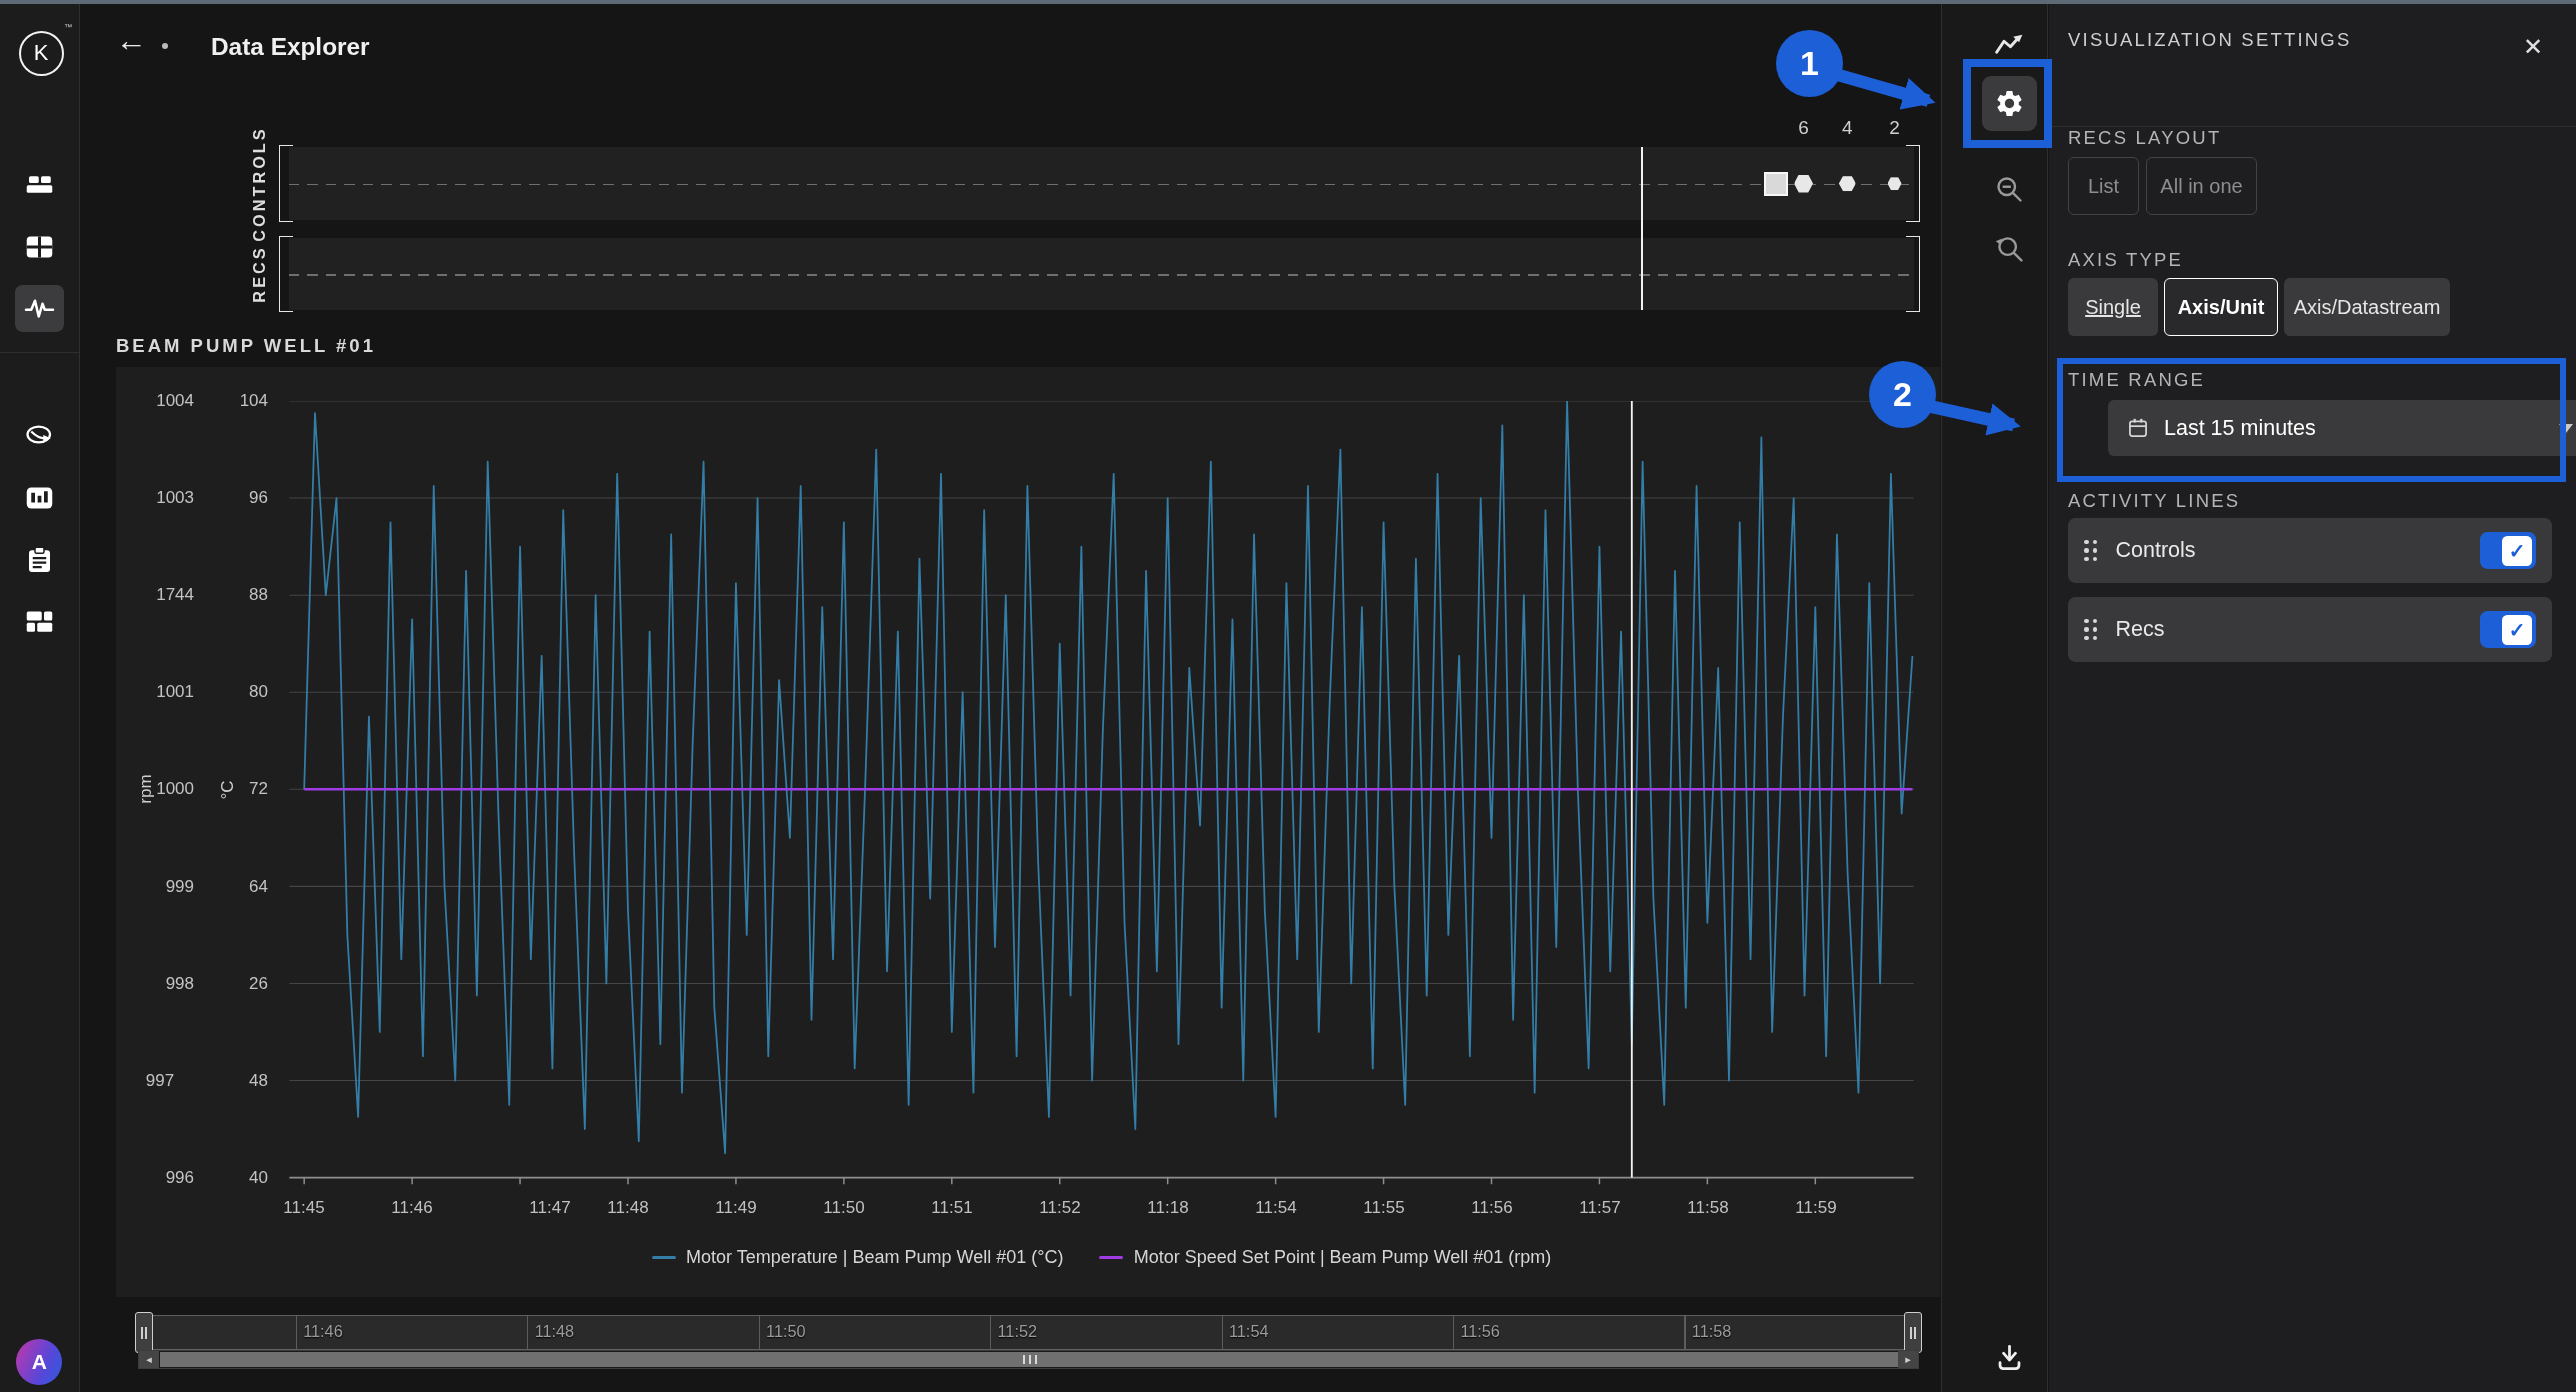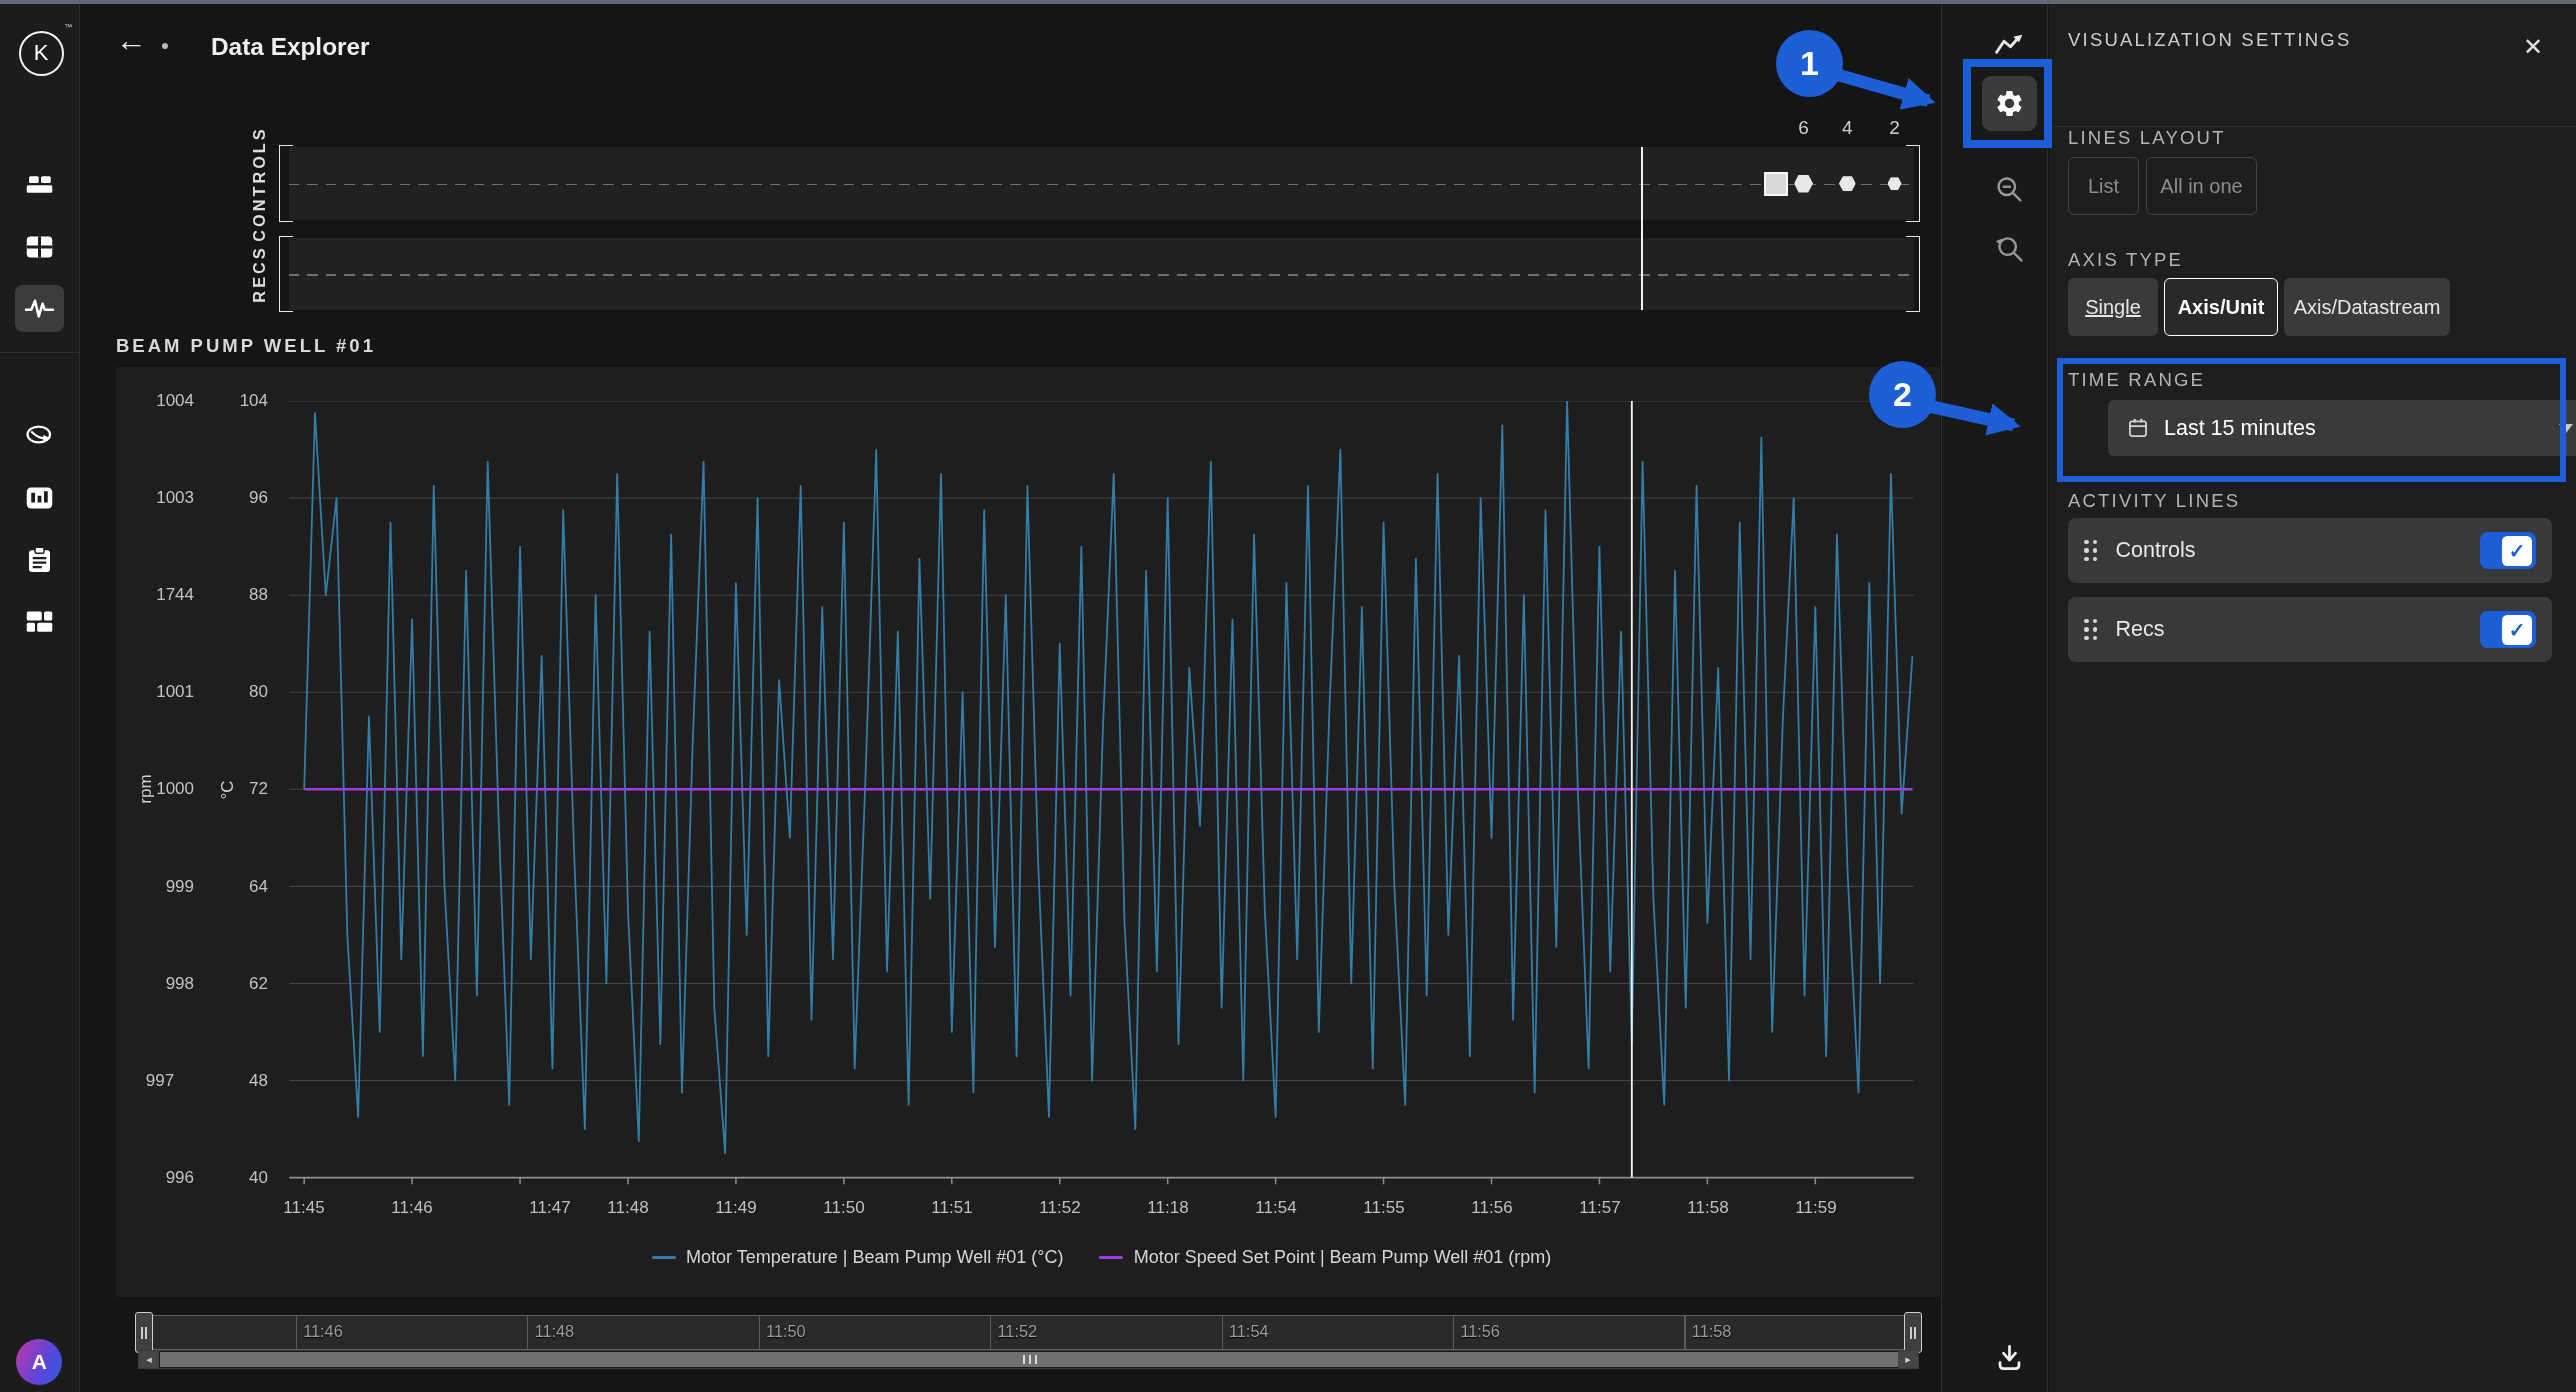--- a/index.html
+++ b/index.html
@@ -218,21 +218,21 @@
       <div class="tick" style="top: 670px; text-align: center;">997</div>
       <div class="tick" style="top: 767px;">996</div>
     </div>
   <div class="abs ycol c-col" id="c-col">
       <div class="tick" style="top: -10.4px;">104</div>
       <div class="tick" style="top: 87px;">96</div>
       <div class="tick" style="top: 184px;">88</div>
       <div class="tick" style="top: 281px;">80</div>
       <div class="tick" style="top: 378px;">72</div>
       <div class="tick" style="top: 476px;">64</div>
-      <div class="tick" style="top: 573px;">62</div>
+      <div class="tick" style="top: 573px;">26</div>
       <div class="tick" style="top: 670px;">48</div>
       <div class="tick" style="top: 767px;">40</div>
     </div>
   <div class="abs unit" style="left:124px;top:779px;width:44px;text-align:center;">rpm</div>
   <div class="abs unit" style="left:209px;top:780px;width:37px;text-align:center;">°C</div>
 
   <div class="abs plot">
     <svg id="plot-svg" width="1625" height="784" viewBox="0 0 2194 1059">
         <line x1="0" y1="0.0" x2="2194" y2="0.0" stroke="#454547" stroke-width="1.5"></line>
         <line x1="0" y1="131.1" x2="2194" y2="131.1" stroke="#454547" stroke-width="1.5"></line>
@@ -359,21 +359,21 @@
         <polyline points="11,13 18,21 25,13" fill="none" stroke="#f0f0f0" stroke-width="3.2" stroke-linecap="round" stroke-linejoin="round"></polyline>
         <path d="M7,24 v3 q0,4 4,4 h14 q4,0 4,-4 v-3" fill="none" stroke="#f0f0f0" stroke-width="3.2" stroke-linecap="round"></path>
       </svg>
   </div>
 
   <div class="abs panel"></div>
   <div class="abs panel-title">VISUALIZATION SETTINGS</div>
   <div class="abs panel-close">✕</div>
   <div class="abs panel-div"></div>
 
-  <div class="abs sec-label" style="left:2068px;top:127px;">LINES LAYOUT</div>
+  <div class="abs sec-label" style="left:2068px;top:127px;">RECS LAYOUT</div>
   <div class="btn ghost" style="left:2068px;top:157px;width:71px;">List</div>
   <div class="btn ghost" style="left:2146px;top:157px;width:111px;">All in one</div>
 
   <div class="abs sec-label" style="left:2068px;top:249px;">AXIS TYPE</div>
   <div class="btn fill" style="left:2068px;top:278px;width:90px;text-decoration:underline;">Single</div>
   <div class="btn sel" style="left:2164px;top:278px;width:114px;">Axis/Unit</div>
   <div class="btn fill" style="left:2284px;top:278px;width:166px;">Axis/Datastream</div>
 
   <div class="abs sec-label" style="left:2068px;top:369px;">TIME RANGE</div>
   <div class="abs dropdown">

